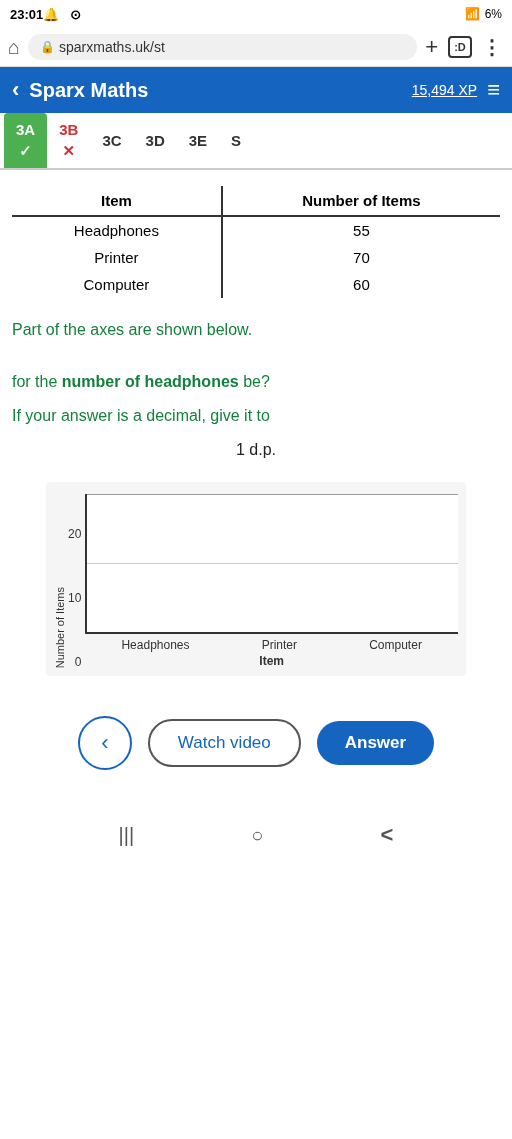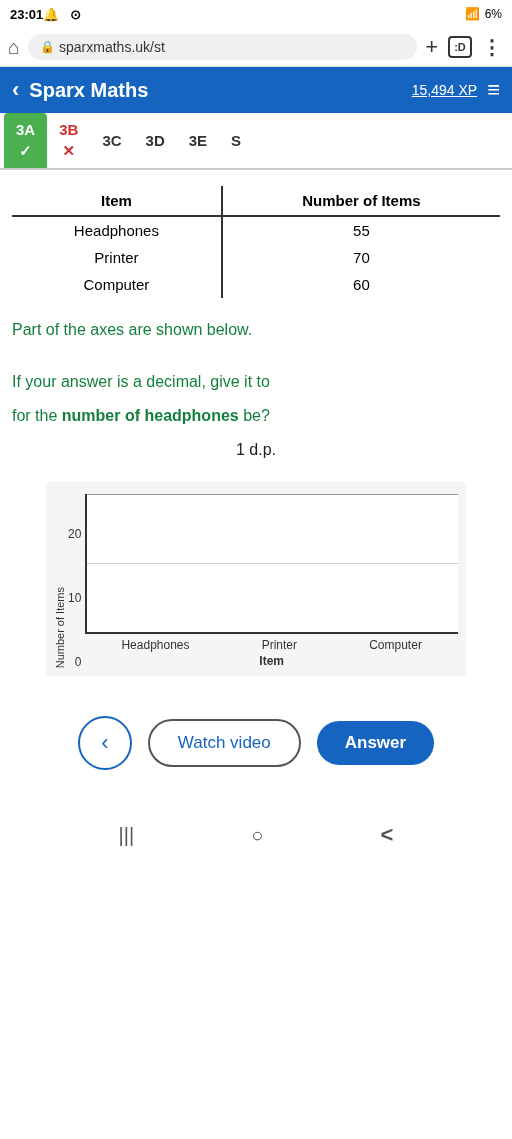--- a/index.html
+++ b/index.html
@@ -410,24 +410,24 @@
       <tr>
         <td class="col-item">Computer</td>
         <td>60</td>
       </tr>
     </tbody>
   </table>
 
   
   <p class="question-text">Part of the axes are shown below.</p>
   <br>
-  <p class="question-text">If your answer is a decimal, give it to</p>
   <p class="question-text">
     for the <span class="bold">number of headphones</span> be?
   </p>
+  <p class="question-text">If your answer is a decimal, give it to</p>
   <p class="question-centered">1 d.p.</p>
 
   
   <div class="chart-container">
     <div class="chart-inner">
 
       <div class="chart-y-axis-label">Number of Items</div>
 
       <div class="chart-y-ticks">
         <span class="chart-y-tick">20</span>

